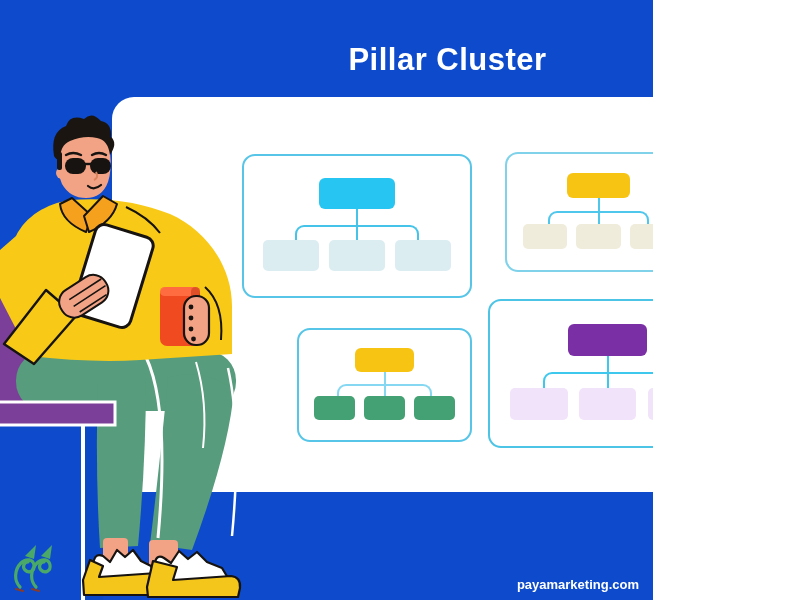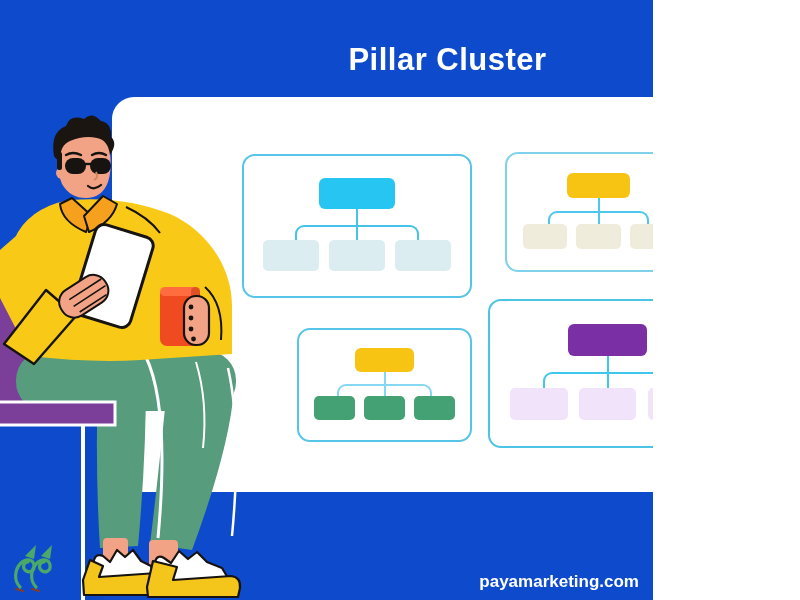--- a/index.html
+++ b/index.html
@@ -11,21 +11,21 @@
     background:#fff;border-radius:22px;}
   .mini{position:absolute;border:2px solid #56c5e7;border-radius:13px;background:#fff;}
   .mini .parent{position:absolute;left:33%;right:33%;top:16%;height:22%;border-radius:6px;}
   .mini .vline{position:absolute;left:calc(50% - 1px);top:38%;height:22%;width:2px;}
   .mini .rail{position:absolute;left:22.5%;right:22.5%;top:49%;height:11%;
     border:2px solid;border-bottom:none;border-radius:9px 9px 0 0;}
   .mini .children{position:absolute;left:8.5%;right:8.5%;top:60%;height:22%;
     display:flex;justify-content:space-between;}
   .mini .child{width:29.5%;height:100%;border-radius:5px;}
   .accent-rect{position:absolute;left:736px;top:522px;width:64px;height:39px;}
-  .watermark{position:absolute;right:14px;bottom:8px;font-size:17px;font-weight:bold;color:#fff;}
+  .watermark{position:absolute;right:14px;bottom:8px;font-size:13px;font-weight:bold;color:#fff;}
   svg{display:block;}
 </style>
 </head>
 <body>
 
 <div id="canvas" style="background: rgb(13, 75, 204);">
 
   <h1 class="page-title" style="color: rgb(255, 255, 255);">Pillar Cluster</h1>
 
   <div class="card" style="background: rgb(255, 255, 255);">

